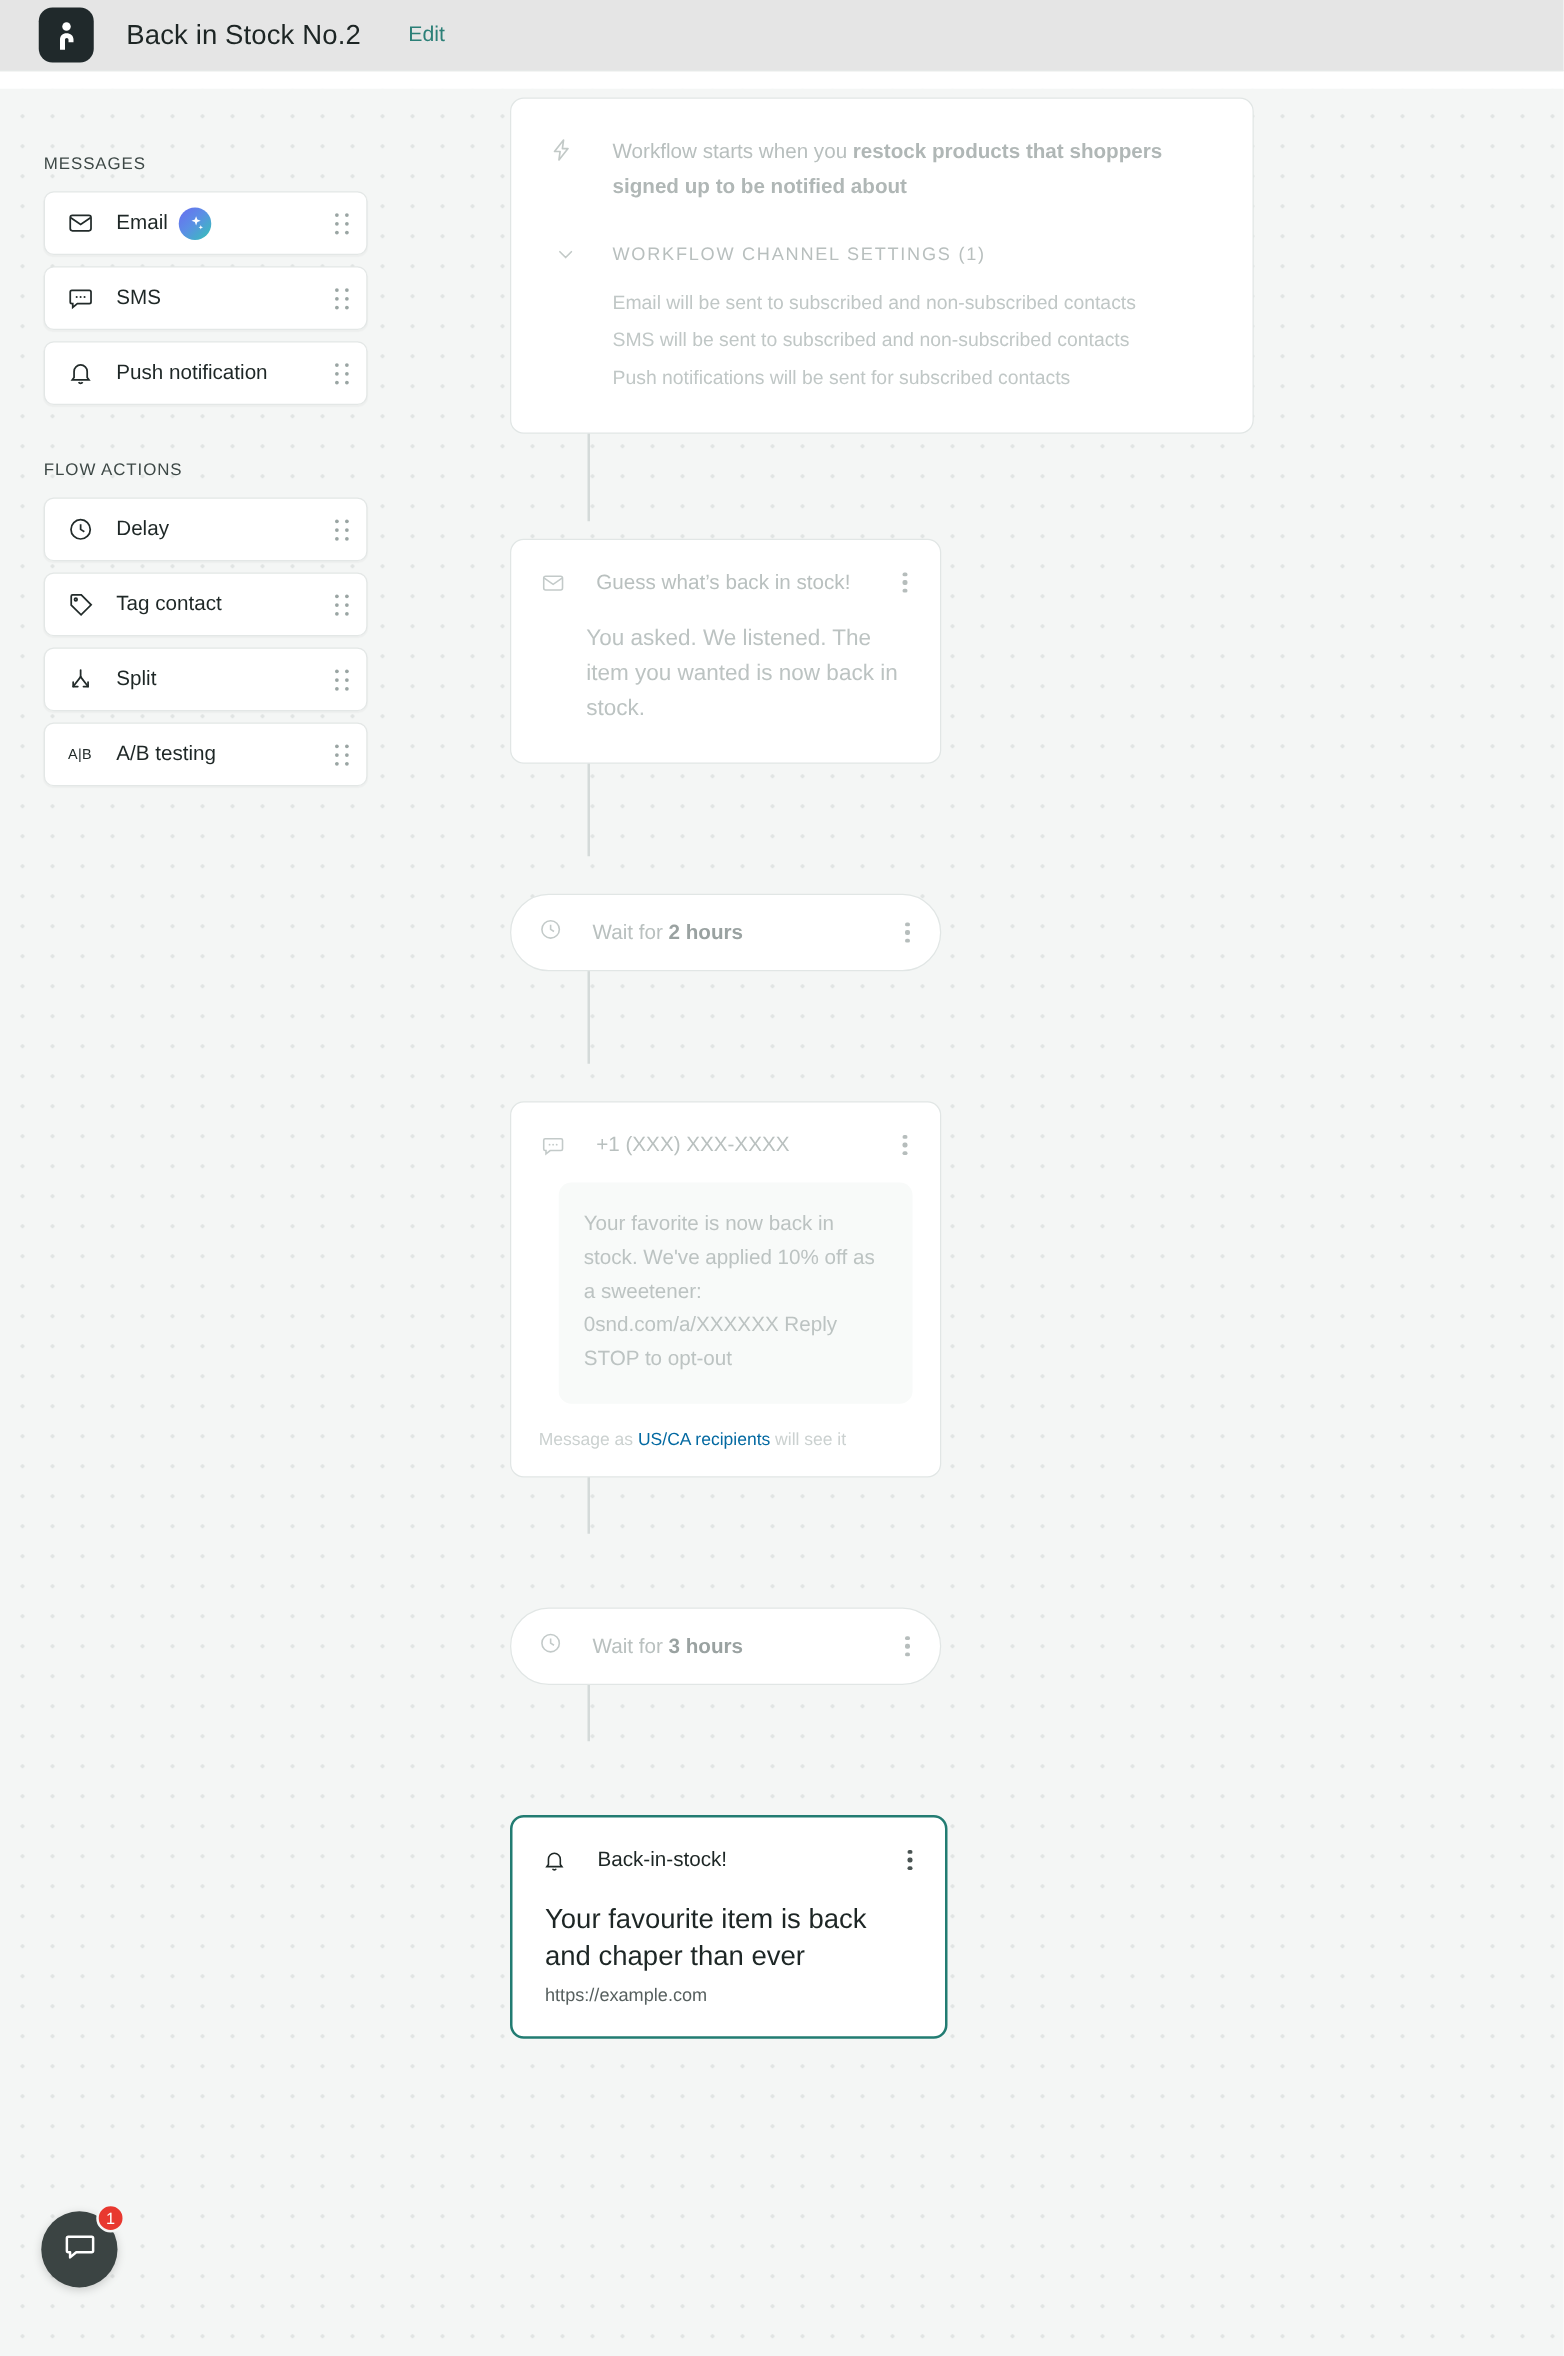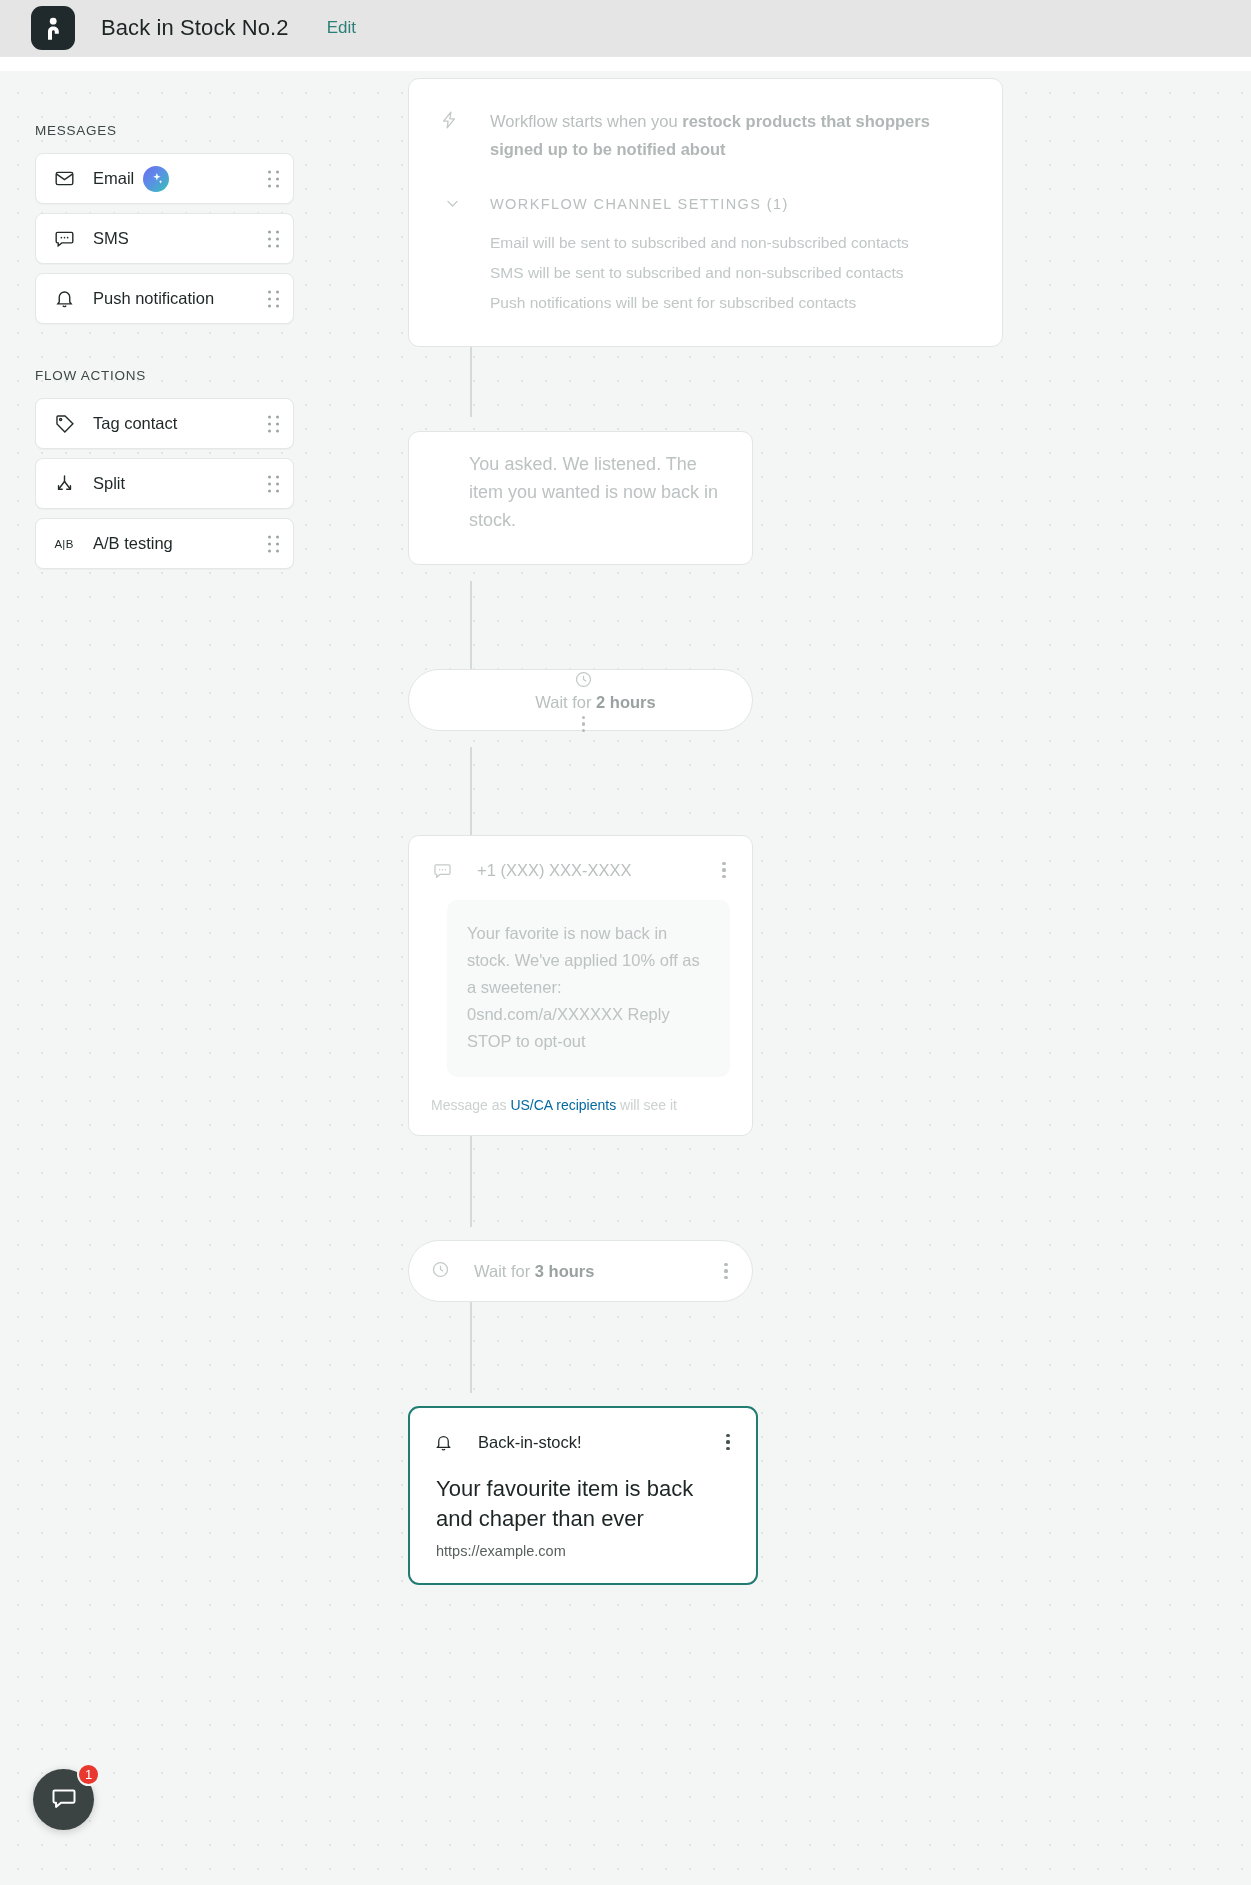--- a/index.html
+++ b/index.html
@@ -391,20 +391,37 @@
             <i></i>
             <i></i>
             <i></i>
             <i></i>
             <i></i>
         </span>
       </div>
 
       <div class="group-title second">FLOW ACTIONS</div>
 
+      <div class="block">
+        <span class="bicon">
+          <svg width="21" height="21" viewBox="0 0 24 24" fill="none" stroke="currentColor" stroke-width="1.6">
+            <circle cx="12" cy="12" r="8.8"></circle>
+            <path d="M12 7.2V12l3.4 2.1"></path>
+          </svg>
+        </span>
+        <span class="blabel">Delay</span>
+        <span class="drag-dots">
+          <i></i>
+            <i></i>
+            <i></i>
+            <i></i>
+            <i></i>
+            <i></i>
+        </span>
+      </div>
 
       <div class="block">
         <span class="bicon">
           <svg width="21" height="21" viewBox="0 0 24 24" fill="none" stroke="currentColor" stroke-width="1.6">
             <path d="M3.4 12.6V4.6a1.2 1.2 0 011.2-1.2h8l9 9-9.2 9.2z"></path>
             <circle cx="7.6" cy="7.5" r="1.2"></circle>
           </svg>
         </span>
         <span class="blabel">Tag contact</span>
         <span class="drag-dots">
@@ -484,24 +501,38 @@
         </div>
 
         <ul class="settings-list">
           <li>Email will be sent to subscribed and non-subscribed contacts</li>
           <li>SMS will be sent to subscribed and non-subscribed contacts</li>
           <li>Push notifications will be sent for subscribed contacts</li>
         </ul>
       </div>
 
       <div class="card msg-card" style="margin-top:84px;">
+        <div class="card-head">
+          <span class="chead-icon">
+            <svg width="19" height="19" viewBox="0 0 24 24" fill="none" stroke="currentColor" stroke-width="1.6">
+              <rect x="2.5" y="5" width="19" height="14" rx="2"></rect>
+              <path d="M3 7l9 6.2L21 7"></path>
+            </svg>
+          </span>
+          <span class="chead-title">Guess what’s back in stock!</span>
+          <span class="kebab">
+              <i></i>
+              <i></i>
+              <i></i>
+            </span>
+        </div>
         <div class="email-body">You asked. We listened. The item you wanted is now back in stock.</div>
       </div>
 
-      <div class="card wait-pill" style="margin-top:104px;flex-direction:column;">
+      <div class="card wait-pill" style="margin-top:104px;">
         <span class="chead-icon">
           <svg width="19" height="19" viewBox="0 0 24 24" fill="none" stroke="currentColor" stroke-width="1.6">
             <circle cx="12" cy="12" r="8.8"></circle>
             <path d="M12 7.2V12l3.4 2.1"></path>
           </svg>
         </span>
         <span class="wait-text"><span>Wait for </span><b>2 hours</b></span>
         <span class="kebab">
             <i></i>
             <i></i>

